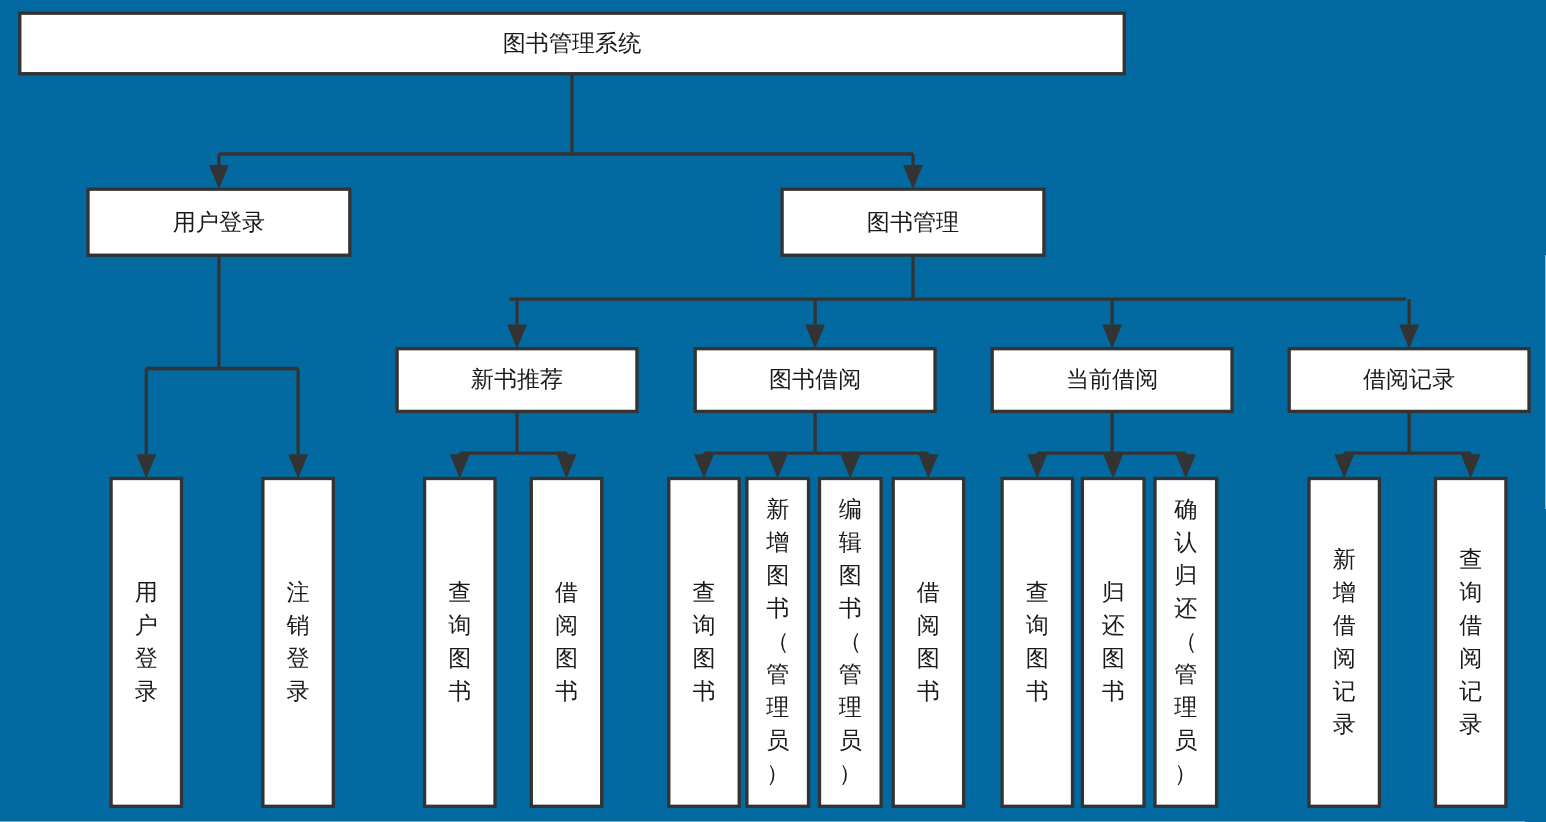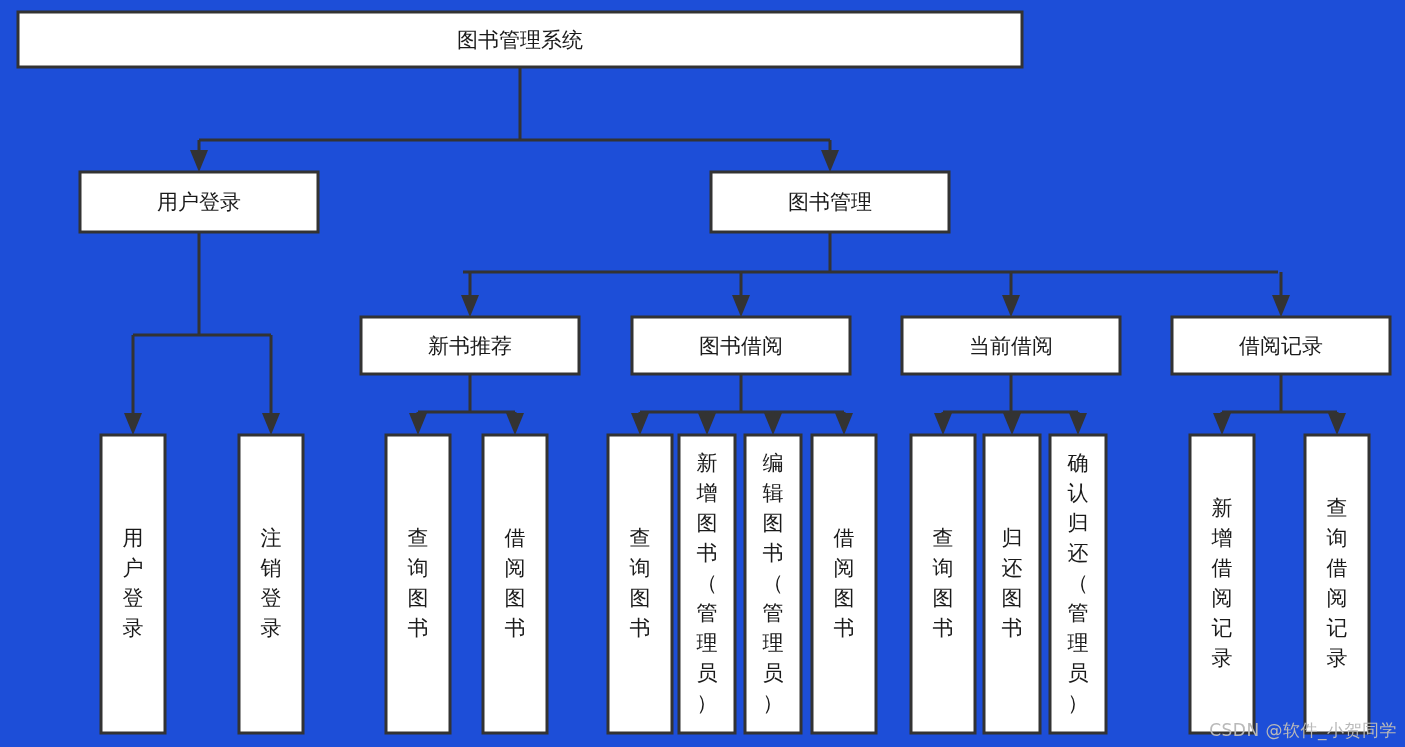--- a/index.html
+++ b/index.html
@@ -8,21 +8,21 @@
     padding: 0;
     background: #ffffff;
   }
   body {
     font-family: "DejaVu Sans", "Liberation Sans", sans-serif;
   }
   #diagram-root {
     position: relative;
     width: 1405px;
     height: 747px;
-    background: #1d4ed8;
+    background: #0369a1;
     overflow: hidden;
   }
   svg#diagram-svg {
     position: absolute;
     left: 0;
     top: 0;
     width: 1405px;
     height: 747px;
     display: block;
   }
@@ -203,15 +203,14 @@
           <rect x="1190" y="435" width="64" height="298" class="node-rect"></rect>
           <text x="1222" y="0" class="node-label label-v"><tspan x="1222" y="509">新</tspan><tspan x="1222" y="539">增</tspan><tspan x="1222" y="569">借</tspan><tspan x="1222" y="599">阅</tspan><tspan x="1222" y="629">记</tspan><tspan x="1222" y="659">录</tspan></text>
         </g>
         <g>
           <rect x="1305" y="435" width="64" height="298" class="node-rect"></rect>
           <text x="1337" y="0" class="node-label label-v"><tspan x="1337" y="509">查</tspan><tspan x="1337" y="539">询</tspan><tspan x="1337" y="569">借</tspan><tspan x="1337" y="599">阅</tspan><tspan x="1337" y="629">记</tspan><tspan x="1337" y="659">录</tspan></text>
         </g>
       </g>
   </svg>
 
-  <div class="watermark">CSDN @软件_小贺同学</div>
 
 </div>
 
 </body></html>

